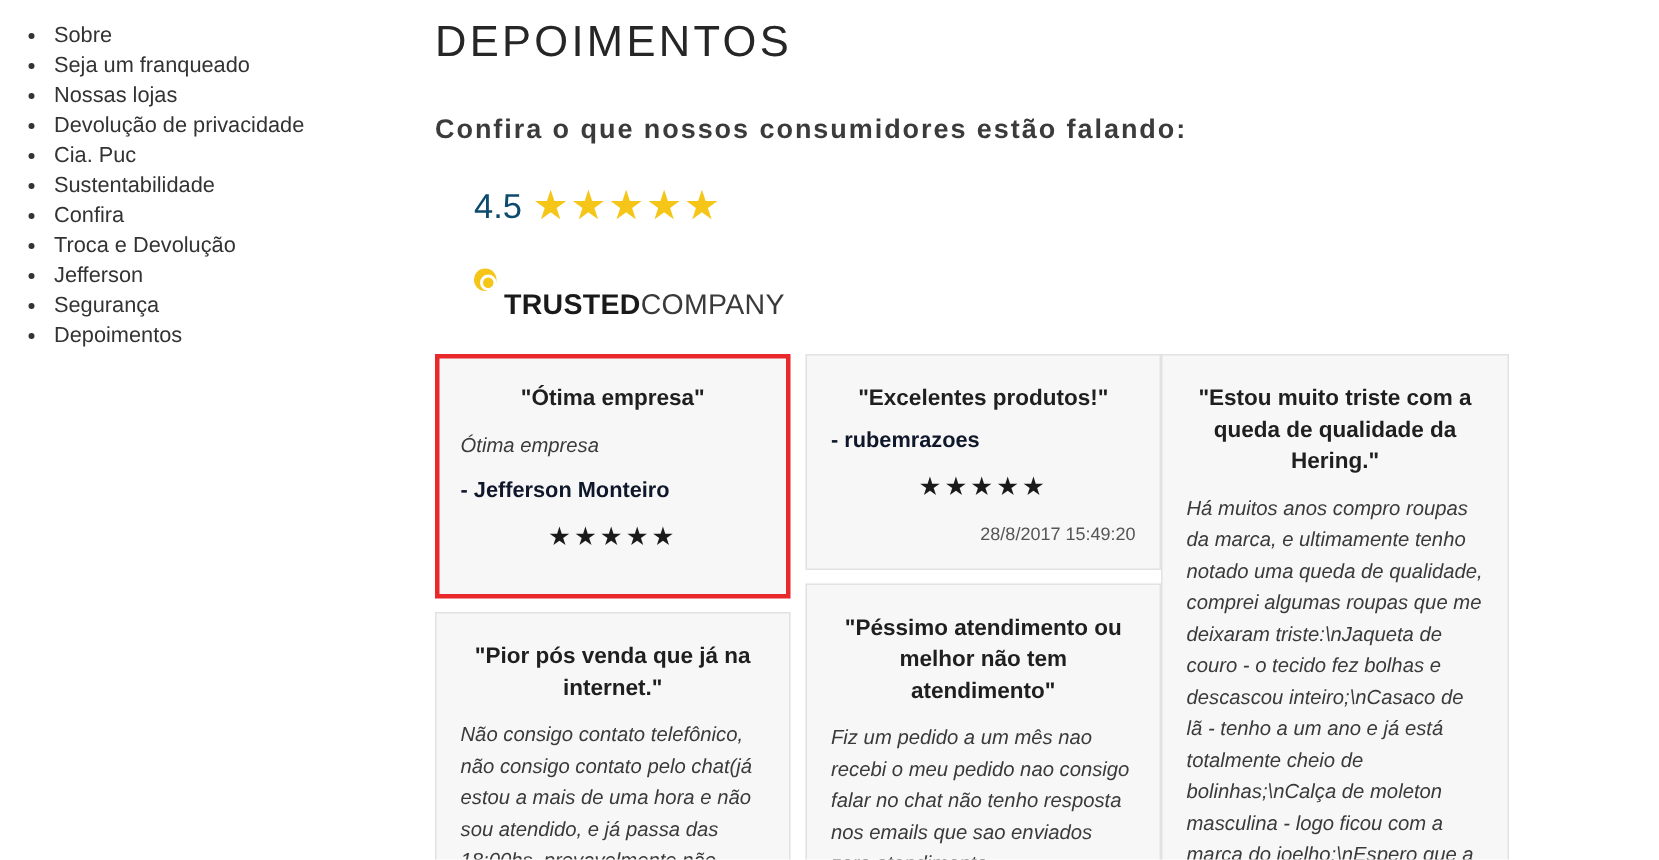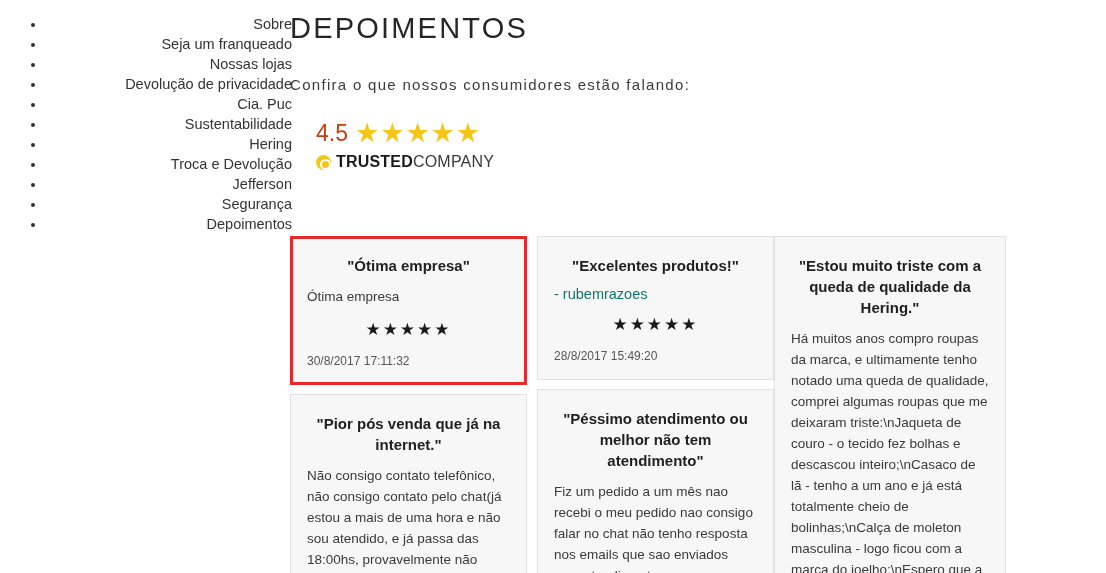--- a/index.html
+++ b/index.html
@@ -13,24 +13,23 @@
   }
   .page {
     position: relative;
     width: 1106px; height: 573px;
     overflow: hidden;
   }
 
   
   .sidebar {
     position: absolute;
-    left: 12px; top: 0;
+    left: 0; top: 0;
     width: 280px;
     padding-top: 14px;
-    text-align: right;
   }
   .sidebar ul {
     margin: 0;
     padding-left: 34px;
     list-style: disc;
   }
   .sidebar li {
     font-size: 14.5px;
     line-height: 20px;
     color: #333;
@@ -47,41 +46,41 @@
   }
   .page-title {
     font-size: 29px;
     letter-spacing: 2.2px;
     font-weight: normal;
     color: #262626;
     margin: 4px 0 0 0;
     font-family: "Liberation Sans", sans-serif;
   }
   .subtitle {
-    font-size: 15px;
+    font-size: 18px;
     letter-spacing: 1.3px;
     color: #3b3b3b;
     margin-top: 31px;
     margin-bottom: 0;
-    font-weight: normal;
+    font-weight: bold;
   }
 
   
   .rating-block {
     margin-top: 27px;
     margin-left: 26px;
   }
   .rating-row {
     display: flex;
     align-items: center;
     gap: 7px;
   }
   .rating-score {
     font-size: 23px;
-    color: #c2410c;
+    color: #0c4a6e;
   }
   .stars-big {
     color: #f5c518;
     font-size: 27px;
     letter-spacing: 1px;
     line-height: 27px;
   }
   .tc-row {
     display: flex;
     align-items: center;
@@ -97,23 +96,24 @@
   }
   .tc-badge::after {
     content: "";
     position: absolute;
     left: 4px; top: 4px;
     width: 7px; height: 7px;
     border-radius: 50%;
     border: 2px solid #fff;
   }
   .tc-name {
-    font-size: 16px;
+    font-size: 19px;
     letter-spacing: 0.2px;
     color: #1a1a1a;
+    margin-top: 36px;
   }
   .tc-name b { font-weight: bold; }
   .tc-name span.light { color: #3a3a3a; font-weight: normal; }
   .reviews-count {
     margin-top: 9px;
     font-size: 12.5px;
     color: #8a8a8a;
   }
 
   
@@ -153,53 +153,55 @@
     color: #1f1f1f;
     line-height: 21px;
     margin: 4px 0 10px 0;
   }
   .card-body {
     font-size: 13.5px;
     line-height: 21px;
     color: #3a3a3a;
     margin: 0 0 12px 0;
     word-wrap: break-word;
+    font-style: italic;
   }
   .card-author {
     font-size: 14.5px;
-    font-weight: normal;
-    color: #0f766e;
+    font-weight: bold;
+    color: #0f172a;
     margin: 0 0 12px 0;
   }
   .stars-small {
     color: #1a1a1a;
     font-size: 17px;
     letter-spacing: 2px;
     text-align: center;
     margin-bottom: 14px;
   }
   .card-date {
     font-size: 12px;
     color: #555;
+    text-align: right;
   }
 </style>
 </head>
 <body>
 
 <div class="page">
 
   <nav class="sidebar">
     <ul>
       <li><span>Sobre</span></li>
       <li><span>Seja um franqueado</span></li>
       <li><span>Nossas lojas</span></li>
       <li><span>Devolução de privacidade</span></li>
       <li><span>Cia. Puc</span></li>
       <li><span>Sustentabilidade</span></li>
-      <li><span>Hering</span></li>
+      <li><span>Confira</span></li>
       <li><span>Troca e Devolução</span></li>
       <li><span>Jefferson</span></li>
       <li><span>Segurança</span></li>
       <li><span>Depoimentos</span></li>
     </ul>
   </nav>
 
   <div class="main">
     <h1 class="page-title">DEPOIMENTOS</h1>
     <div class="subtitle">Confira o que nossos consumidores estão falando:</div>
@@ -216,22 +218,22 @@
     </div>
   </div>
 
   <div class="cards">
 
     <div class="col col-1">
 
       <div class="card highlight">
         <div class="card-title">"Ótima empresa"</div>
         <div class="card-body">Ótima empresa</div>
+        <div class="card-author">- Jefferson Monteiro</div>
         <div class="stars-small">★★★★★</div>
-        <div class="card-date">30/8/2017 17:11:32</div>
       </div>
 
       <div class="card">
         <div class="card-title">"Pior pós venda que já na internet."</div>
         <div class="card-body">Não consigo contato telefônico, não consigo contato pelo chat(já estou a mais de uma hora e não sou atendido, e já passa das 18:00hs, provavelmente não serei atendido)</div>
       </div>
 
     </div>
 
     <div class="col col-2">

